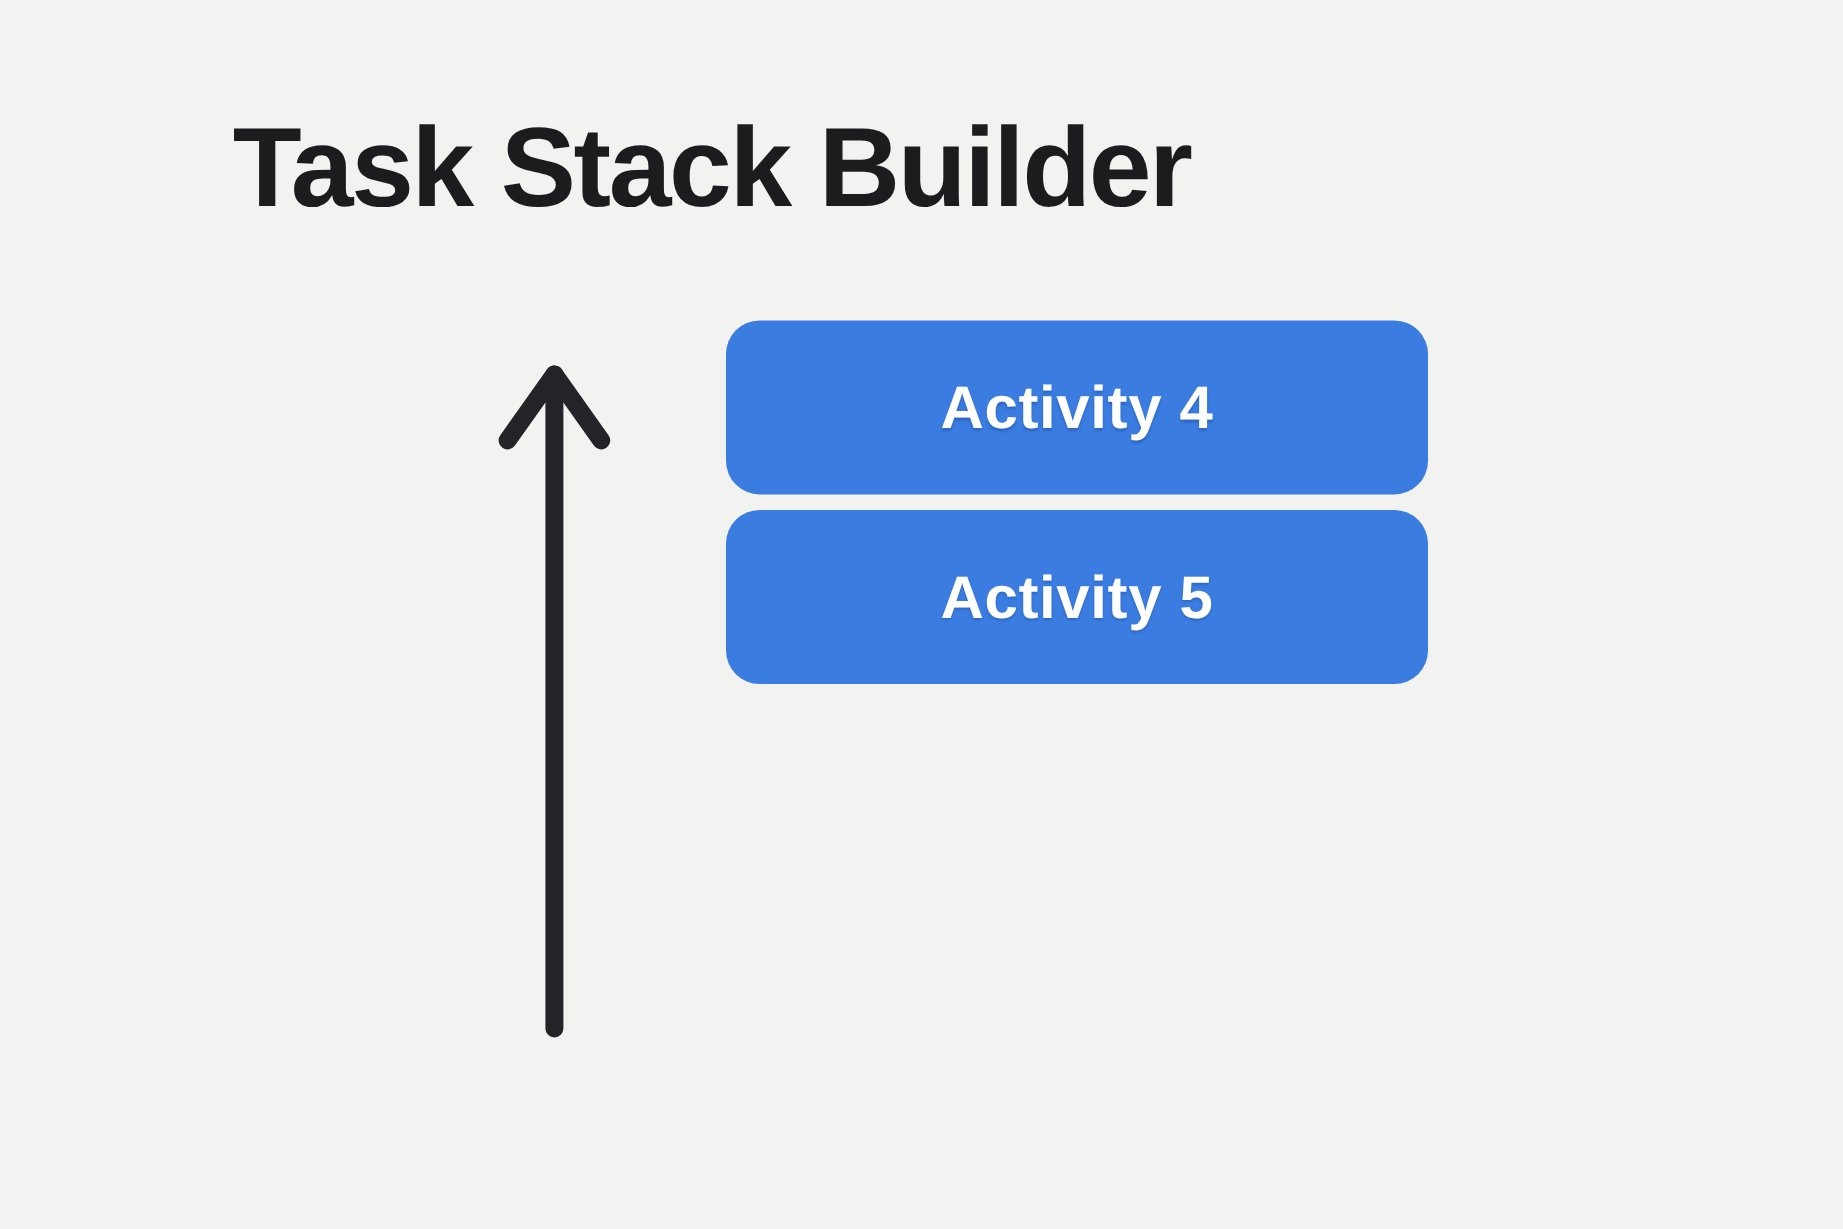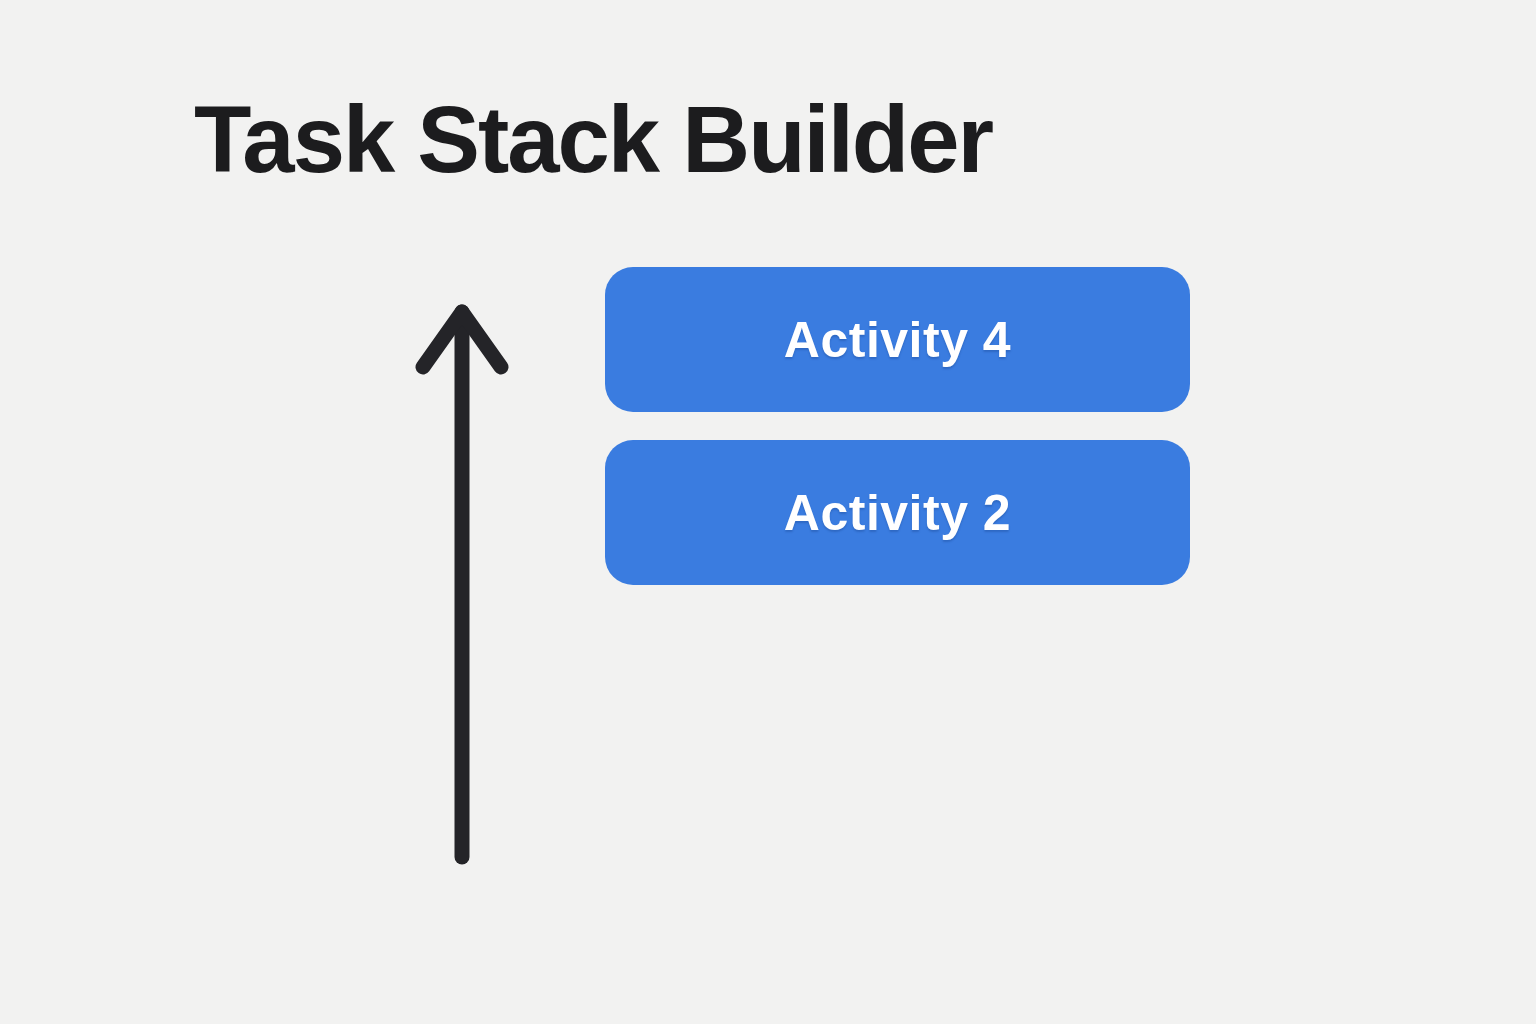--- a/index.html
+++ b/index.html
@@ -43,21 +43,21 @@
     height:565px;
   }
   .arrow-wrap svg{ display:block; width:100%; height:100%; }
   .stack{
     position:absolute;
     left:605px;
     top:267px;
     width:585px;
     display:flex;
     flex-direction:column;
-    gap:28px;
+    gap:13px;
   }
   .activity-box{
     height:145px;
     border-radius:28px;
     background:var(--blue);
     display:flex;
     align-items:center;
     justify-content:center;
     cursor:pointer;
   }
@@ -83,17 +83,17 @@
         <path d="M15 67 L54 12 L93 67"></path>
       </g>
     </svg>
   </div>
 
   <div class="stack">
     <div class="activity-box">
       <span class="activity-label">Activity 4</span>
     </div>
     <div class="activity-box">
-      <span class="activity-label">Activity 2</span>
+      <span class="activity-label">Activity 5</span>
     </div>
   </div>
 
 </div>
 
 </body></html>

